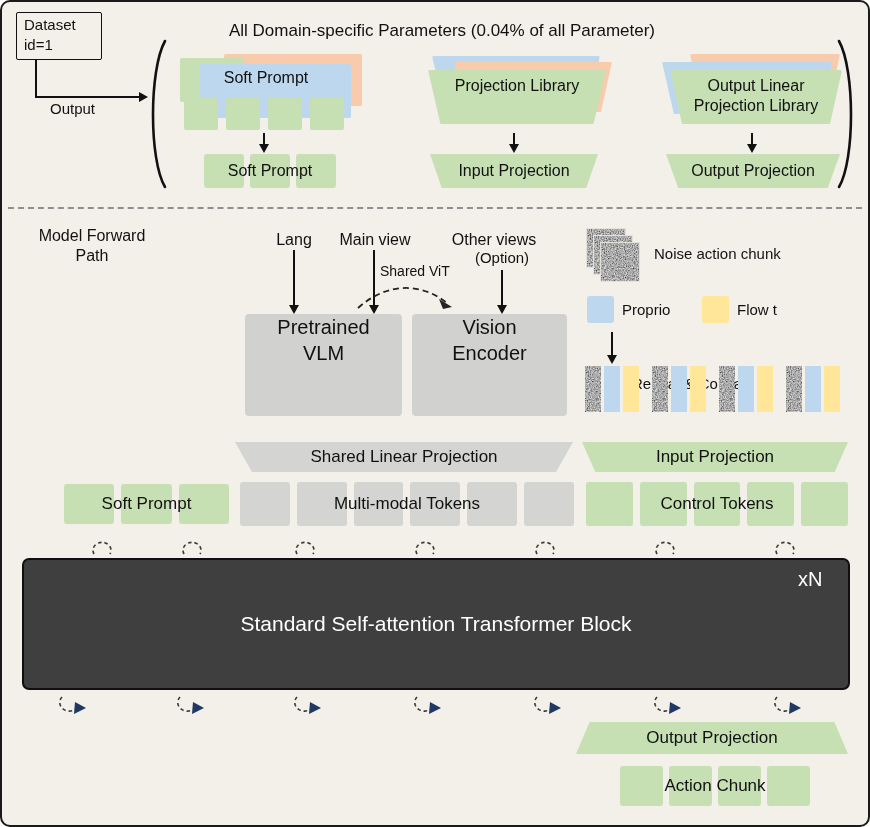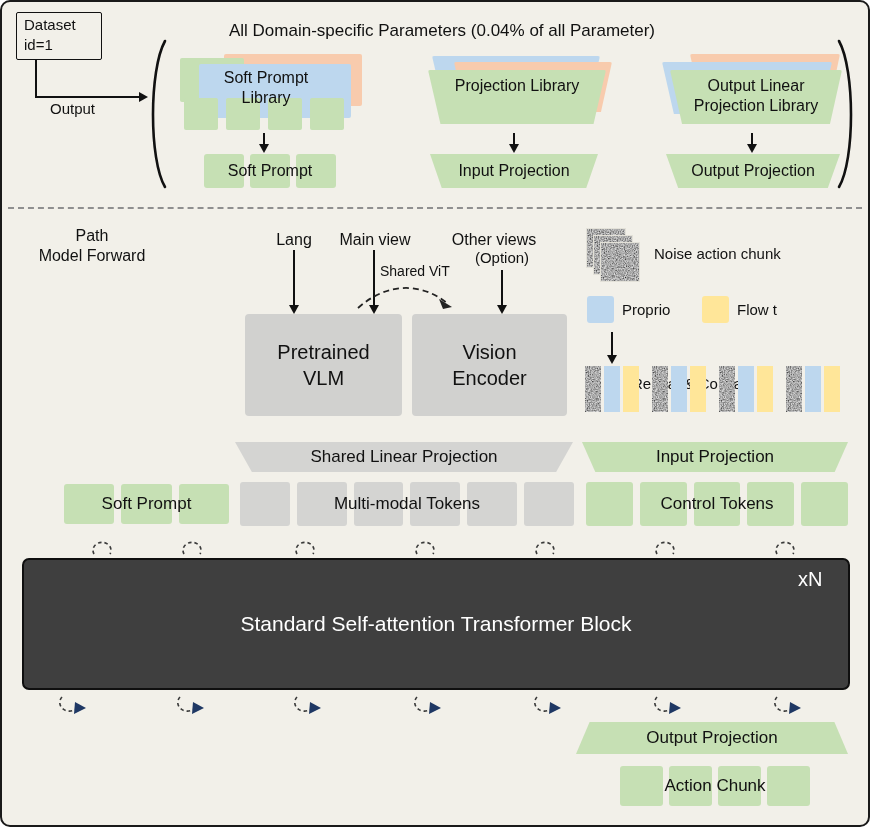--- a/index.html
+++ b/index.html
@@ -17,21 +17,21 @@
   .trap-down-s { clip-path: polygon(0 0, 100% 0, 95% 100%, 5% 100%); }
   .trap-up { clip-path: polygon(5% 0, 95% 0, 100% 100%, 0 100%); }
   .lbl { position: absolute; text-align: center; line-height: 1.25; }
   .vline { position: absolute; width: 2px; background: #111; }
   .hline { position: absolute; height: 2px; background: #111; }
   .head-down  { position: absolute; width: 0; height: 0; border-left: 5px solid transparent;
                 border-right: 5px solid transparent; border-top: 9px solid #111; }
   .head-right { position: absolute; width: 0; height: 0; border-top: 5px solid transparent;
                 border-bottom: 5px solid transparent; border-left: 9px solid #111; }
   .bigbox { position: absolute; background: #d1d1cf; border-radius: 4px; display: flex;
-            flex-direction: column; align-items: center; justify-content: center;
+            flex-direction: column; align-items: center; 
             font-size: 20px; line-height: 1.3; }
   .tiles { position: absolute; display: flex; }
   .tiles > div, .tiles > svg { border-radius: 3px; }
   .overlay { position: absolute; left: 0; right: 0; top: 50%; transform: translateY(-50%);
              text-align: center; z-index: 4; }
   .trapshape { position: absolute; display: flex; align-items: center; justify-content: center;
                font-size: 17px; }
   .transformer { position: absolute; background: #3f3f3f; border: 2px solid #0f0f0f;
                  border-radius: 7px; display: flex; align-items: center; justify-content: center;
                  color: #fff; font-size: 21px; }
@@ -76,21 +76,20 @@
   <div>
     <div class="card orange" style="left:222px; top:52px; width:138px; height:52px;"></div>
     <div class="card green" style="left:178px; top:56px; width:64px;  height:44px;"></div>
     <div class="card blue" style="left:197px; top:62px; width:152px; height:54px;"></div>
     <div class="card green" style="left:182px; top:96px; width:34px; height:32px;"></div>
     <div class="card green" style="left:224px; top:96px; width:34px; height:32px;"></div>
     <div class="card green" style="left:266px; top:96px; width:34px; height:32px;"></div>
     <div class="card green" style="left:308px; top:96px; width:34px; height:32px;"></div>
     <div class="lbl" style="left:178px; top:66px; width:172px; font-size:16px; z-index:5;">
       <div>Soft Prompt</div>
-      <div>Library</div>
     </div>
   </div>
   <div class="vline" style="left:261px; top:131px; height:13px;"></div>
   <div class="head-down" style="left:257px; top:142px;"></div>
   <div class="tiles" style="left:202px; top:152px; width:132px; height:34px; gap:6px;">
     <div class="green" style="flex:1;"></div>
     <div class="green" style="flex:1;"></div>
     <div class="green" style="flex:1;"></div>
     <div class="overlay" style="font-size:16px;">Soft Prompt</div>
   </div>
@@ -120,22 +119,22 @@
   </div>
   <div class="vline" style="left:749px; top:131px; height:13px;"></div>
   <div class="head-down" style="left:745px; top:142px;"></div>
   <div class="trapshape green trap-down" style="left:664px; top:152px; width:174px; height:34px; font-size:16px;">
     <span>Output Projection</span>
   </div>
 
   <div class="divider" style="left:6px; top:205px; width:854px;"></div>
 
   <div class="lbl" style="left:18px; top:224px; width:144px; font-size:16px;">
+    <div>Model Forward</div>
     <div>Path</div>
-    <div>Model Forward</div>
   </div>
 
   <div class="lbl" style="left:266px; top:228px; width:52px; font-size:16px;">Lang</div>
   <div class="vline" style="left:291px; top:248px; height:56px;"></div>
   <div class="head-down" style="left:287px; top:303px;"></div>
 
   <div class="lbl" style="left:330px; top:228px; width:86px; font-size:16px;">Main view</div>
   <div class="vline" style="left:371px; top:248px; height:56px;"></div>
   <div class="head-down" style="left:367px; top:303px;"></div>
 

